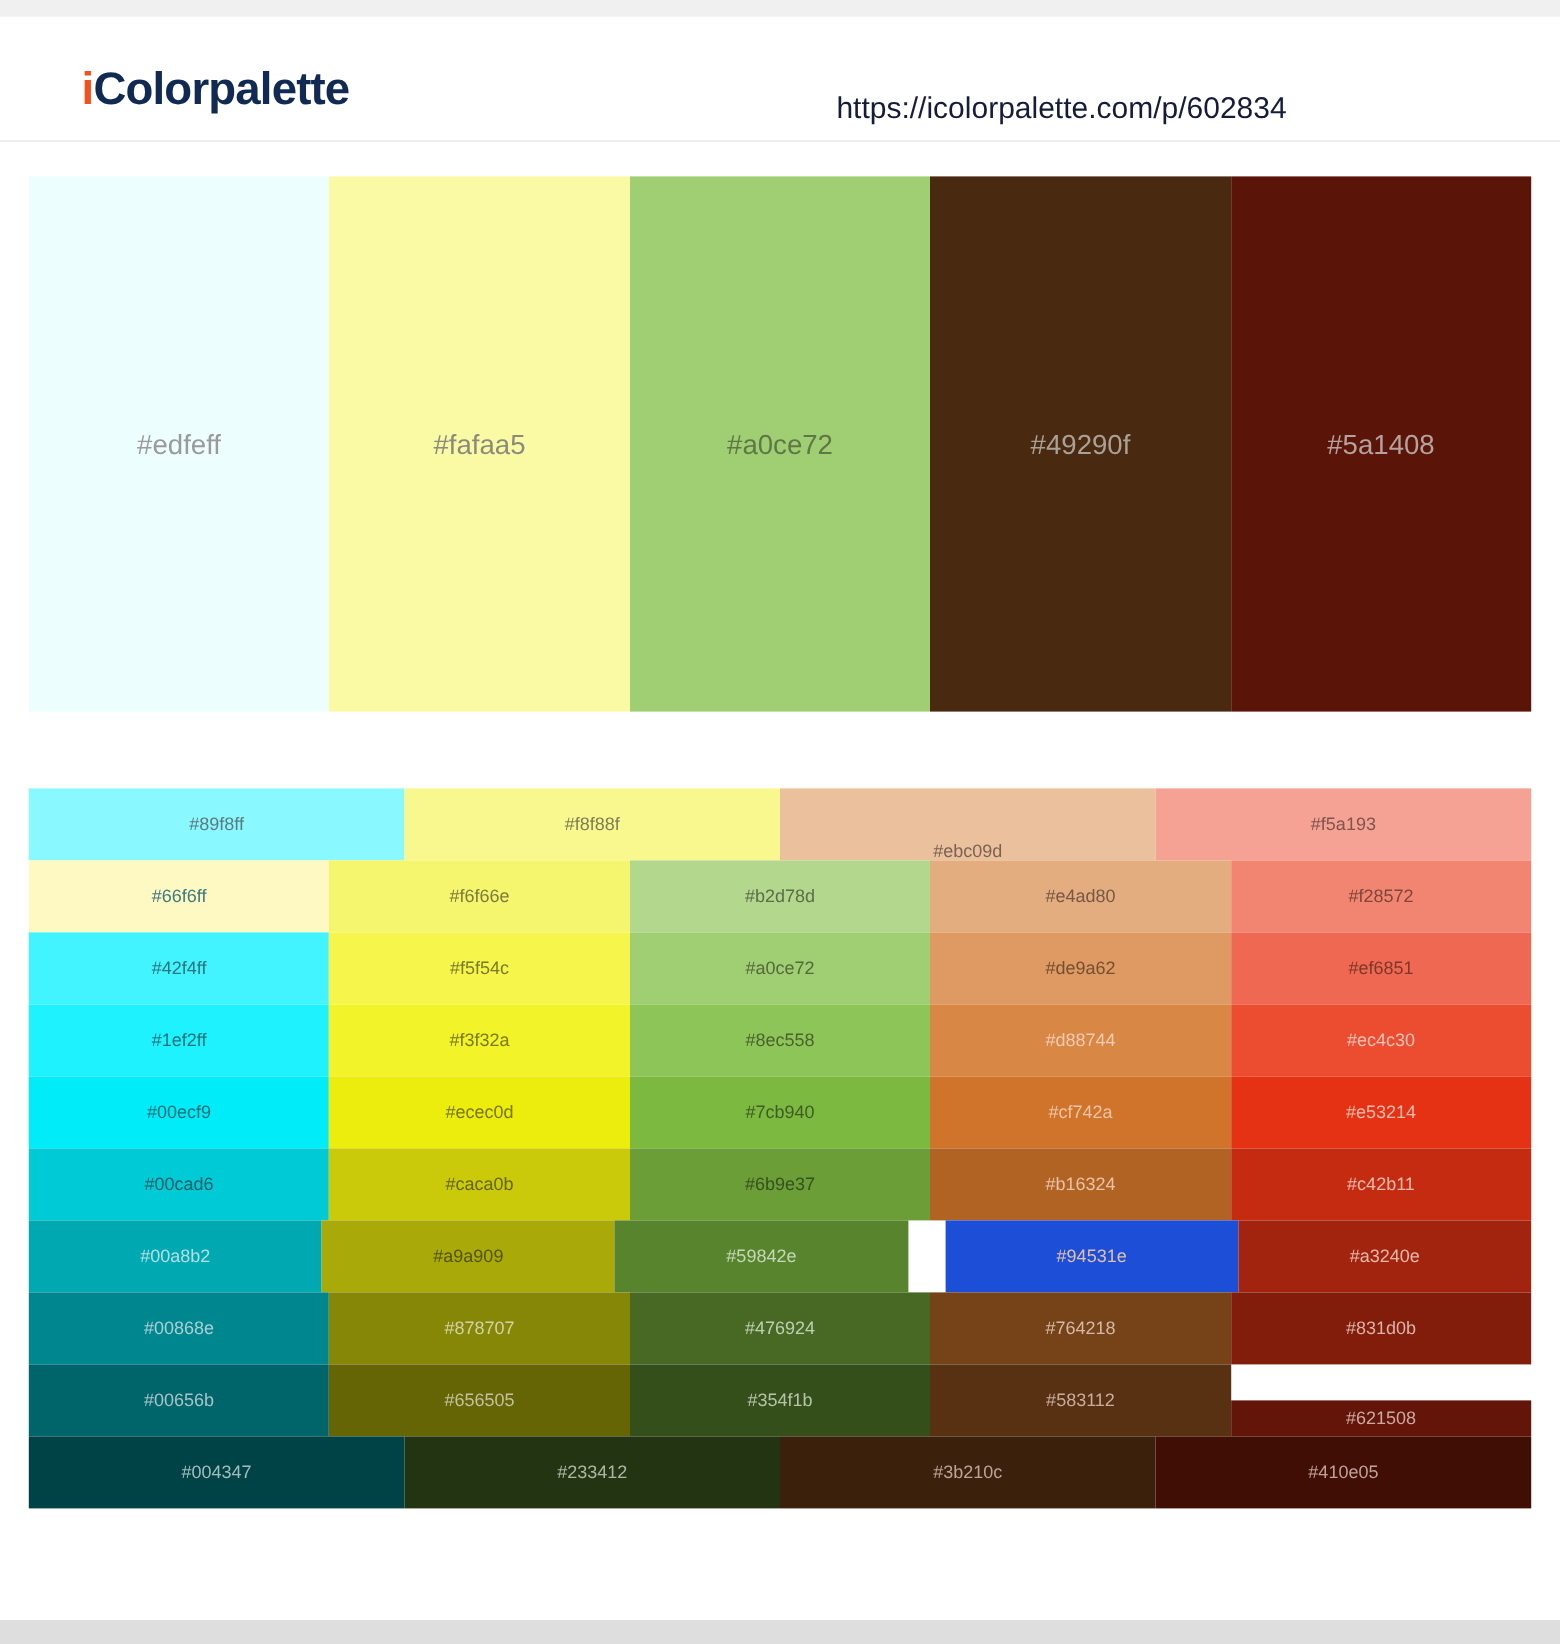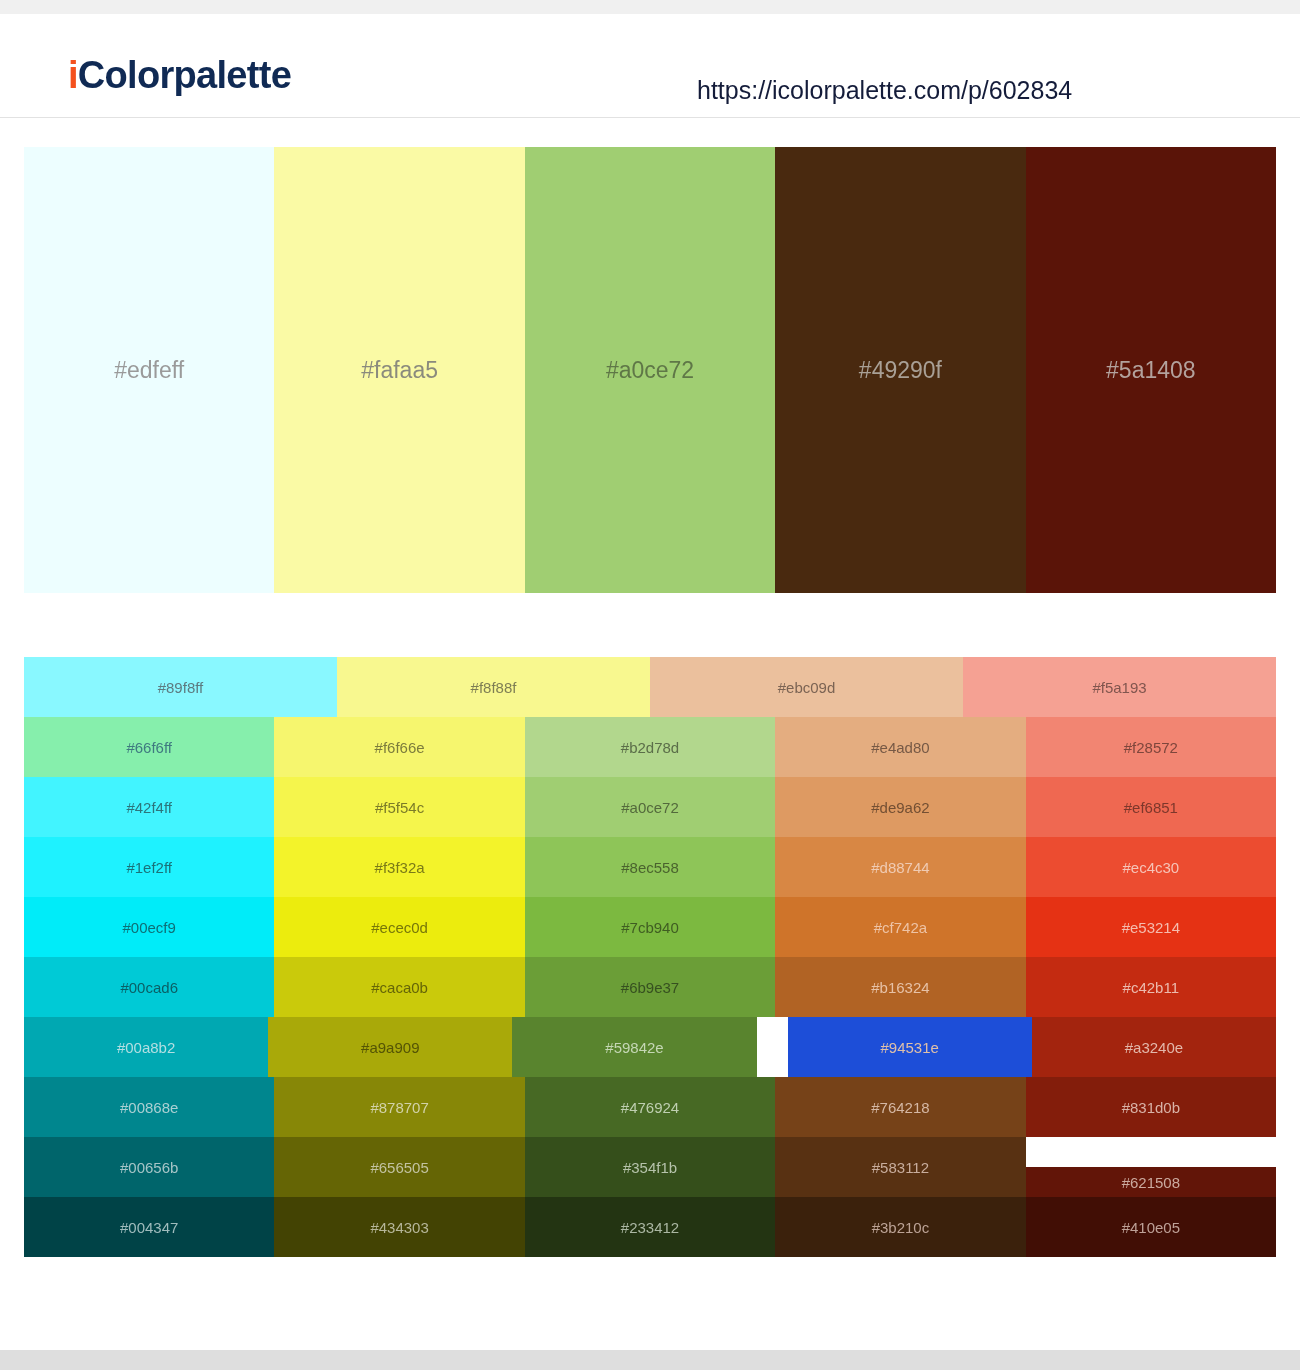--- a/index.html
+++ b/index.html
@@ -139,29 +139,29 @@
 
 <div class="shades-wrap">
   <div class="shades-grid" id="shades-grid">
       <div class="shade-row">
         <div class="shade-cell" style="background: rgb(137, 248, 255);">
           <span style="color: rgb(92, 123, 128);">#89f8ff</span>
         </div>
         <div class="shade-cell" style="background: rgb(248, 248, 143);">
           <span style="color: rgb(126, 126, 84);">#f8f88f</span>
         </div>
-        <div class="shade-cell" style="background: rgb(235, 192, 157);">
+        <div class="shade-cell" style="background: rgb(235, 192, 157); align-items: flex-end;">
           <span style="color: rgb(123, 99, 83);">#ebc09d</span>
         </div>
         <div class="shade-cell" style="background: rgb(245, 161, 147);">
           <span style="color: rgb(128, 85, 78);">#f5a193</span>
         </div>
       </div>
       <div class="shade-row">
-        <div class="shade-cell" style="background: #86efac;">
+        <div class="shade-cell" style="background: #fef9c3;">
           <span style="color: rgb(63, 122, 128);">#66f6ff</span>
         </div>
         <div class="shade-cell" style="background: rgb(246, 246, 110);">
           <span style="color: rgb(124, 124, 60);">#f6f66e</span>
         </div>
         <div class="shade-cell" style="background: rgb(178, 215, 141);">
           <span style="color: rgb(91, 110, 73);">#b2d78d</span>
         </div>
         <div class="shade-cell" style="background: rgb(228, 173, 128);">
           <span style="color: rgb(118, 89, 69);">#e4ad80</span>
@@ -286,23 +286,20 @@
           <span style="color: rgb(200, 173, 157);">#583112</span>
         </div>
         <div class="shade-cell" style="background: rgb(98, 21, 8); margin-top: 30px;">
           <span style="color: rgb(203, 170, 159);">#621508</span>
         </div>
       </div>
       <div class="shade-row">
         <div class="shade-cell" style="background: rgb(0, 67, 71);">
           <span style="color: rgb(160, 188, 189);">#004347</span>
         </div>
-        <div class="shade-cell" style="background: rgb(67, 67, 3);">
-          <span style="color: rgb(182, 182, 154);">#434303</span>
-        </div>
         <div class="shade-cell" style="background: rgb(35, 52, 18);">
           <span style="color: rgb(171, 183, 163);">#233412</span>
         </div>
         <div class="shade-cell" style="background: rgb(59, 33, 12);">
           <span style="color: rgb(188, 163, 150);">#3b210c</span>
         </div>
         <div class="shade-cell" style="background: rgb(65, 14, 5);">
           <span style="color: rgb(190, 161, 152);">#410e05</span>
         </div>
       </div>

